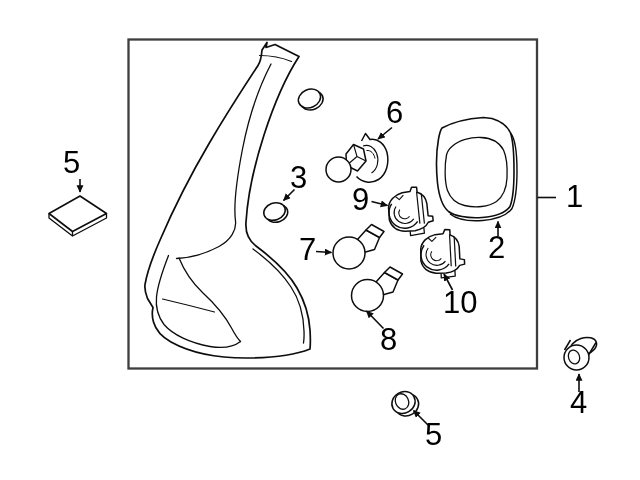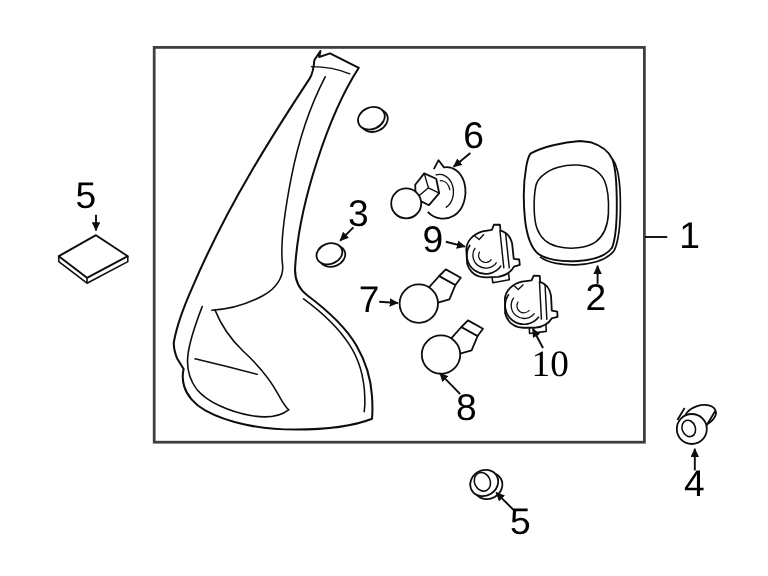--- a/index.html
+++ b/index.html
@@ -14,21 +14,21 @@
   }
   .lbl1{left:566px;top:181px;}
   .lbl2{left:488px;top:232px;}
   .lbl3{left:290px;top:162px;}
   .lbl4{left:570px;top:387px;}
   .lbl5{left:425px;top:419px;}
   .lbl6{left:386px;top:97px;}
   .lbl7{left:299px;top:234px;}
   .lbl8{left:380px;top:324px;}
   .lbl9{left:352px;top:184px;}
-  .lbl10{left:443px;top:287px;font-family:Liberation Serif, serif;}
+  .lbl10{left:443px;top:287px;}
   .lbl11{left:63px;top:147px;}
 </style>
 </head>
 <body>
 
 <div class="stage">
 
   <svg width="640" height="480" viewBox="0 0 640 480">
     <defs>
       <marker id="ah" markerWidth="9" markerHeight="8" refX="6.8" refY="3.5" orient="auto" markerUnits="userSpaceOnUse">

